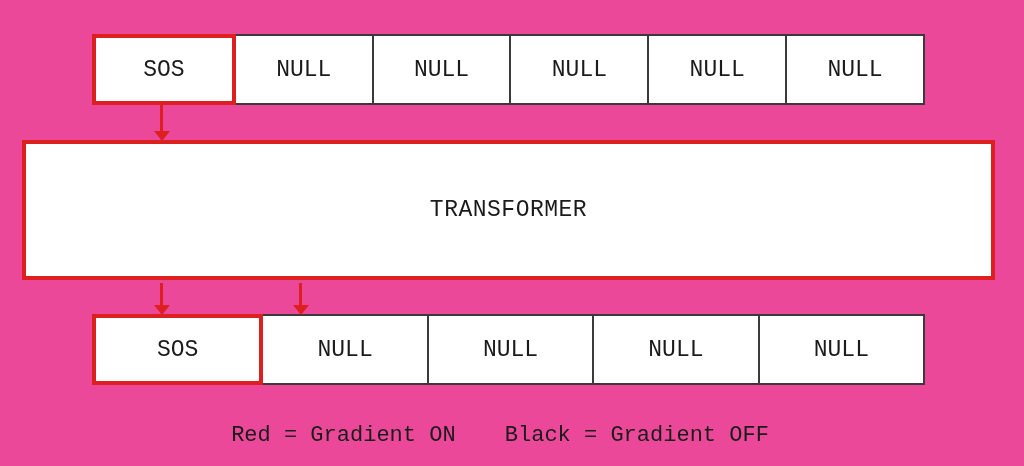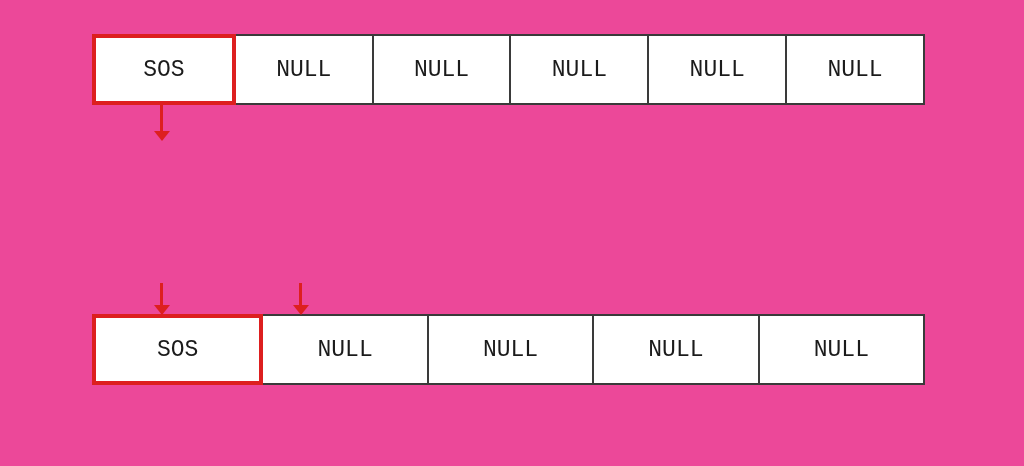--- a/index.html
+++ b/index.html
@@ -100,26 +100,33 @@
     <div class="cell" data-gradient="on">SOS</div>
     <div class="cell" data-gradient="off">NULL</div>
     <div class="cell" data-gradient="off">NULL</div>
     <div class="cell" data-gradient="off">NULL</div>
     <div class="cell" data-gradient="off">NULL</div>
     <div class="cell" data-gradient="off">NULL</div>
   </div>
 
   <div class="arrow arrow--top"></div>
 
+  <div class="transformer" data-gradient="on">
+    <span>TRANSFORMER</span>
+  </div>
 
   <div class="arrow arrow--b1"></div>
   <div class="arrow arrow--b2"></div>
 
   <div class="token-row token-row--bottom">
     <div class="cell" data-gradient="on">SOS</div>
     <div class="cell" data-gradient="off">NULL</div>
     <div class="cell" data-gradient="off">NULL</div>
     <div class="cell" data-gradient="off">NULL</div>
     <div class="cell" data-gradient="off">NULL</div>
   </div>
 
+  <div class="legend">
+    <span class="legend-part">Red = Gradient ON</span>
+    <span class="legend-part">Black = Gradient OFF</span>
+  </div>
 
 </div>
 
 </body></html>

